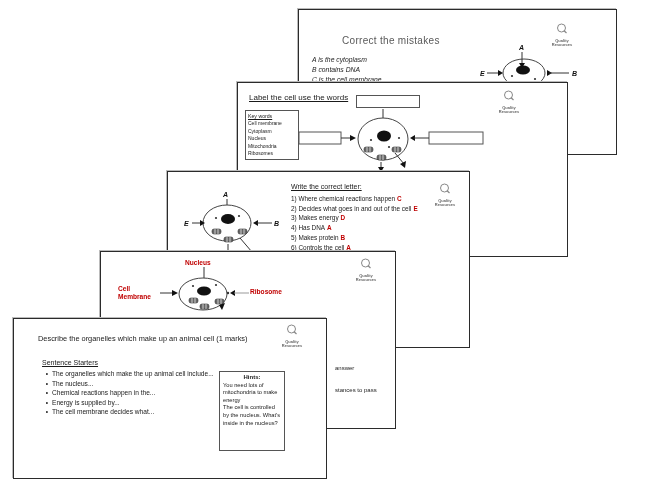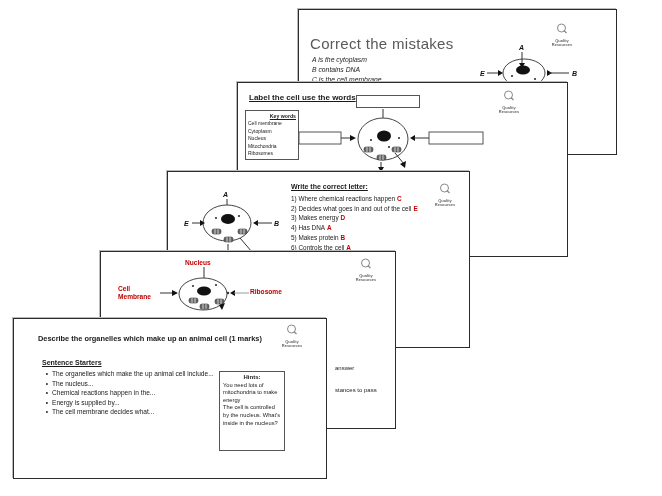--- a/index.html
+++ b/index.html
@@ -2,27 +2,27 @@
 <html><head>
 <meta charset="utf-8">
 <style>
   html,body{margin:0;padding:0;background:#fff;}
   .canvas{position:relative;width:662px;height:496px;background:#fff;overflow:hidden;
           font-family:"Liberation Sans",sans-serif;color:#1a1a1a;}
   .page{position:absolute;background:#fff;border:1px solid #2b2b2b;
         box-shadow:-1px -1px 0 #bbb;}
   .abs{position:absolute;}
   .t-grey{color:#595959;}
-  .bold{font-weight:bold;text-align:right;}
+  .bold{font-weight:normal;}
   .ul{text-decoration:underline;}
   
   .logo{position:absolute;width:26px;text-align:center;line-height:1.05;color:#777;}
   .logo .lg-txt{font-size:4px;font-weight:bold;letter-spacing:0;display:block;color:#666;}
   
-  .p1-title{font-size:15px;letter-spacing:.3px;}
+  .p1-title{font-size:10px;letter-spacing:.3px;margin-left:32px;}
   .p1-line{font-size:6.8px;line-height:10px;font-style:italic;}
   
   .p2-title{font-size:8px;}
   .fillbox{border:1px solid #555;background:#fff;}
   .kwbox{border:1px solid #555;font-size:5px;line-height:7.4px;padding:2px 2px;}
   .kwbox .kw-h{font-size:5.2px;}
   
   .p3-h{font-size:7px;}
   .q-row{font-size:6.4px;line-height:9.7px;white-space:nowrap;}
   .q-ans{font-weight:bold;color:#c00000;margin-left:2px;}

